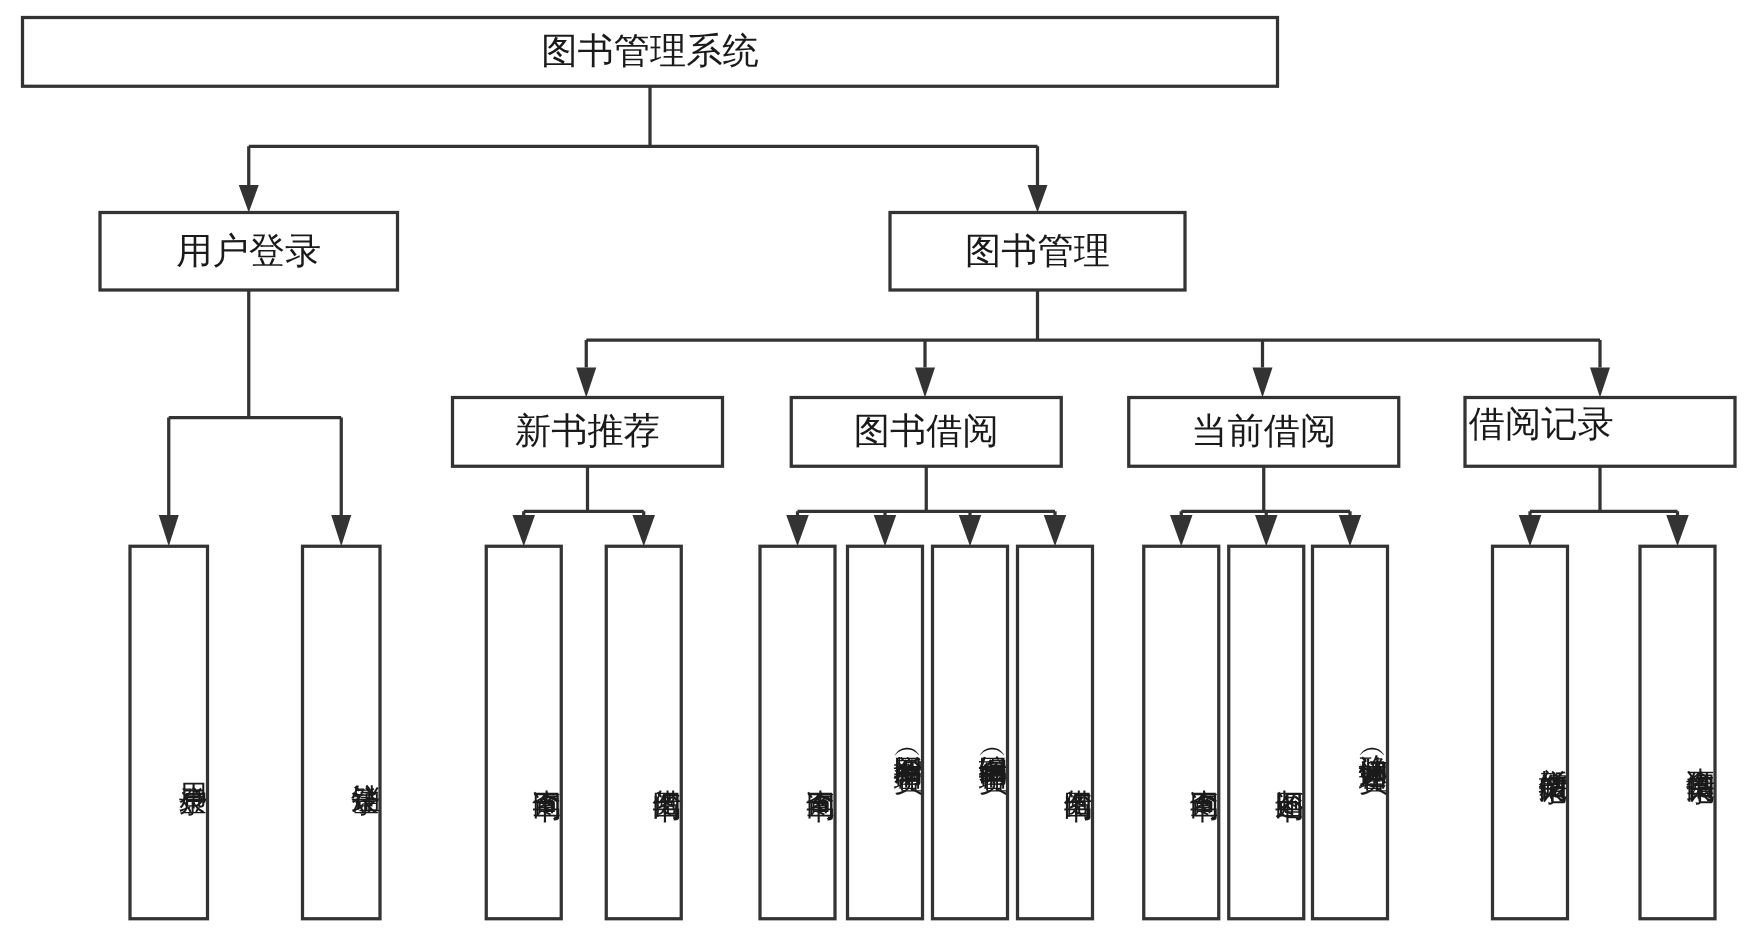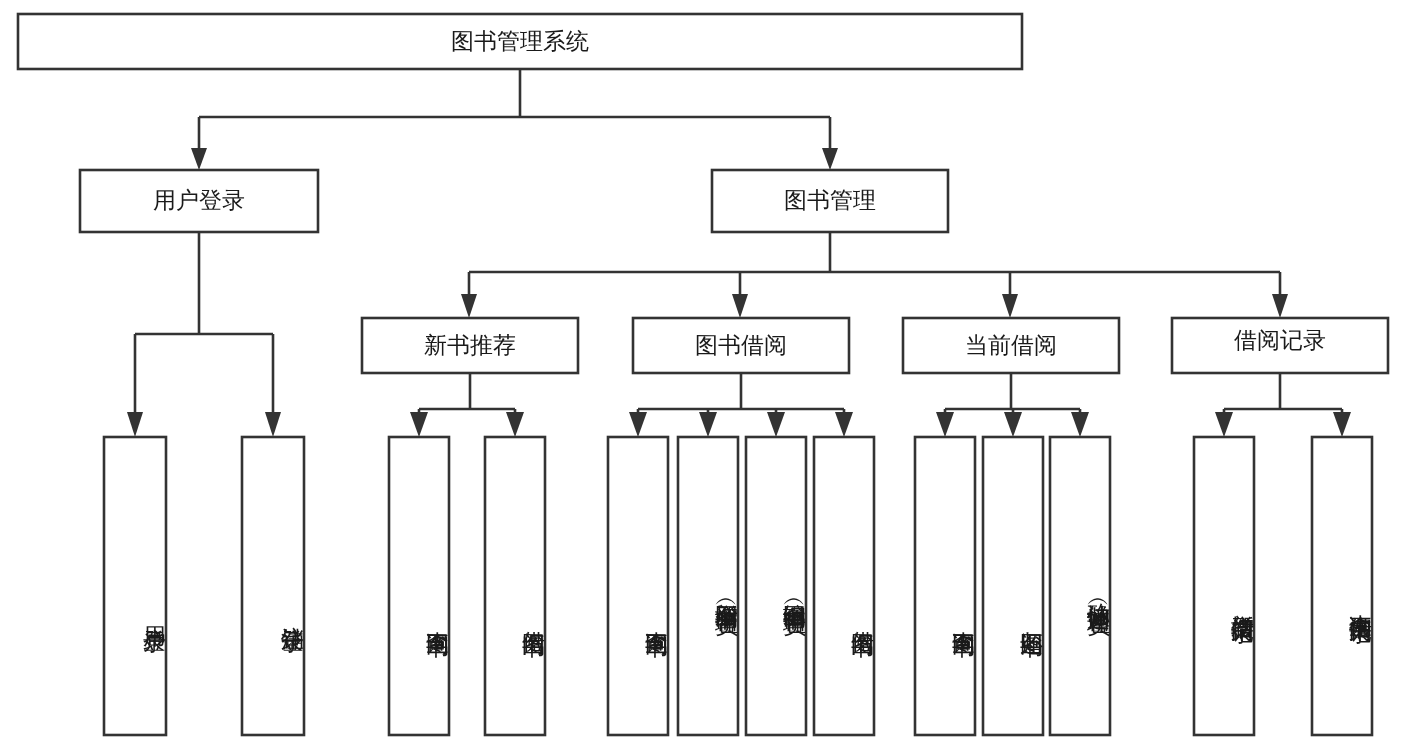--- a/index.html
+++ b/index.html
@@ -47,21 +47,21 @@
     align-items: center;
     justify-content: center;
     color: #1a1a1a;
     font-family: "Liberation Sans", "DejaVu Sans", sans-serif;
     line-height: 1.04;
     text-align: center;
     pointer-events: none;
     box-sizing: border-box;
   }
   .node-label.horizontal {
-    font-size: 23px;
+    font-size: 29px;
     border-radius: 13px;
   }
   .node-label.vertical {
     writing-mode: vertical-rl;
     text-orientation: upright;
     font-size: 23px;
     letter-spacing: 1.5px;
     padding-top: 6px;
     align-items: flex-start;
     justify-content: center;
@@ -187,21 +187,21 @@
   </svg>
 
   <div class="node-label horizontal" style="left:18px; top:14px; width:1004px; height:55px;">图书管理系统</div>
 
   <div class="node-label horizontal" style="left:80px; top:170px; width:238px; height:62px;">用户登录</div>
   <div class="node-label horizontal" style="left:362px; top:318px; width:216px; height:55px;">新书推荐</div>
 
   <div class="node-label horizontal" style="left:712px; top:170px; width:236px; height:62px;">图书管理</div>
   <div class="node-label horizontal" style="left:903px; top:318px; width:216px; height:55px;">当前借阅</div>
   <div class="node-label horizontal" style="left:633px; top:318px; width:216px; height:55px;">图书借阅</div>
-  <div class="node-label horizontal" style="left:1172px; top:318px; width:216px; height:45px;">借阅记录</div>
+  <div class="node-label horizontal" style="left:1125px; top:318px; width:216px; height:45px;">借阅记录</div>
 
   <div class="node-label vertical" style="left:104px; top:480px; width:62px; height:255px;">用户登录</div>
   <div class="node-label vertical" style="left:242px; top:480px; width:62px; height:255px;">注销登录</div>
 
   <div class="node-label vertical" style="left:389px; top:490px; width:60px; height:245px;">查询图书</div>
   <div class="node-label vertical" style="left:485px; top:490px; width:60px; height:245px;">借阅图书</div>
 
   <div class="node-label vertical" style="left:608px; top:490px; width:60px; height:245px;">查询图书</div>
   <div class="node-label vertical" style="left:678px; top:442px; width:60px; height:293px;">新增图书（管理员）</div>
   <div class="node-label vertical" style="left:746px; top:442px; width:60px; height:293px;">编辑图书（管理员）</div>

